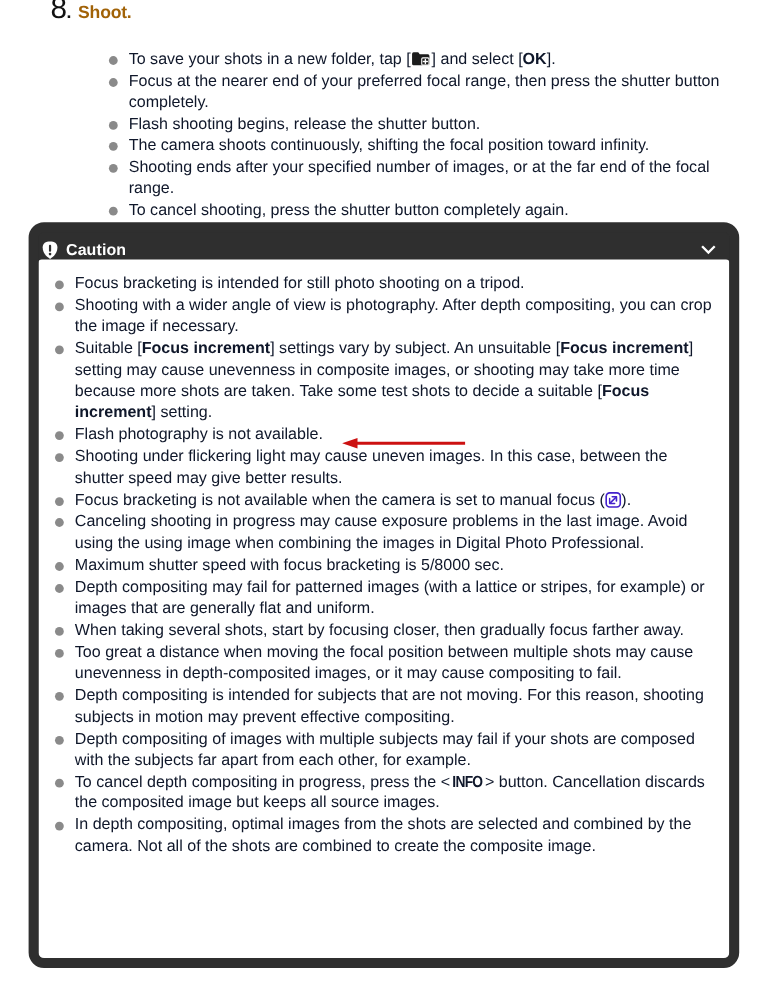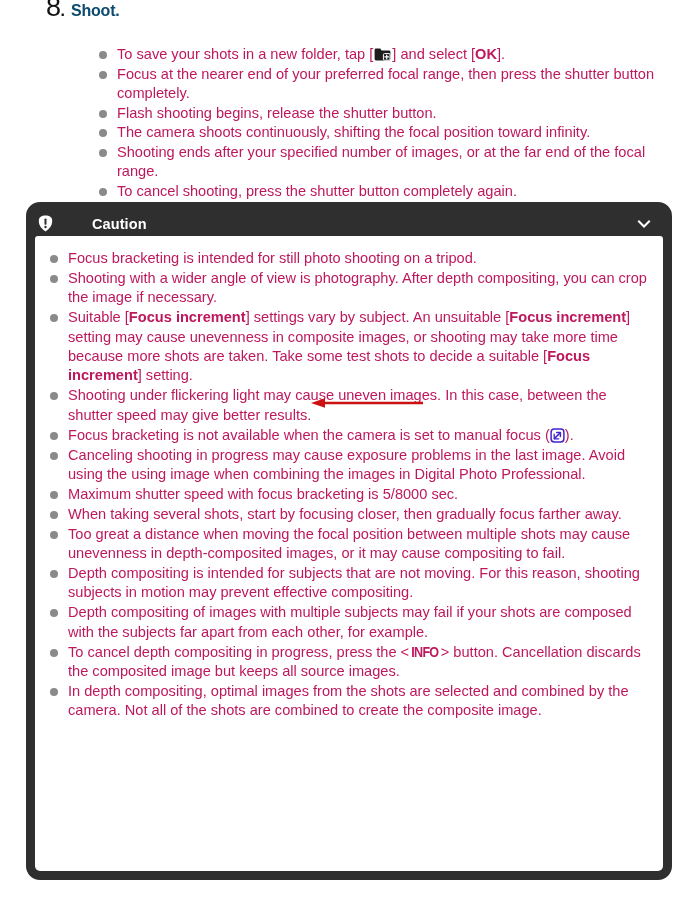--- a/index.html
+++ b/index.html
@@ -34,36 +34,36 @@
   }
   .step-dot {
     font-size: 16px;
     font-weight: 700;
     color: #111;
     margin-right: 6px;
   }
   .step-title {
     font-size: 16px;
     font-weight: 700;
-    color: #0c4a6e;
+    color: #a16207;
     letter-spacing: -0.2px;
   }
 
   
   ul.bullets {
     list-style: none;
     margin: 0;
     padding: 0;
   }
   ul.bullets > li {
     position: relative;
     padding-left: 20px;
     font-size: 14.6px;
     line-height: 19.2px;
-    color: #be185d;
+    color: #0f172a;
     margin: 0 0 0.5px 0;
   }
   ul.bullets > li::before {
     content: "";
     position: absolute;
     left: 2px;
     top: 6px;
     width: 8px;
     height: 8px;
     border-radius: 50%;
@@ -87,25 +87,24 @@
     height: 678px;
     box-sizing: border-box;
     border: 9px solid #2f2f2f;
     border-radius: 14px;
     background: #2f2f2f;
     overflow: hidden;
   }
   .caution-header {
     height: 25px;
     display: flex;
-    align-items: center;
+    align-items: flex-end;
     background: #2f2f2f;
     padding: 0 4px 0 2px;
     box-sizing: border-box;
-    gap: 32px;
   }
   .caution-icon {
     width: 15px;
     height: 17px;
     flex: none;
     margin-right: 7px;
     margin-left: 1px;
   }
   .caution-title {
     color: #ffffff;
@@ -216,29 +215,31 @@
         <path d="M4 6.6 L9 11.6 L14 6.6" fill="none" stroke="#ffffff" stroke-width="2.1" stroke-linecap="square"></path>
       </svg>
     </span>
   </div>
 
   <div class="caution-body">
     <ul class="bullets" id="caution-list">
         <li><span>Focus bracketing is intended for still photo shooting on a tripod.</span></li>
         <li><span>Shooting with a wider angle of view is photography. After depth compositing, you can crop the image if necessary.</span></li>
         <li>Suitable [<b>Focus increment</b>] settings vary by subject. An unsuitable [<b>Focus increment</b>] setting may cause unevenness in composite images, or shooting may take more time because more shots are taken. Take some test shots to decide a suitable [<b>Focus increment</b>] setting.</li>
+        <li><span>Flash photography is not available.</span></li>
         <li><span>Shooting under flickering light may cause uneven images. In this case, between the shutter speed may give better results.</span></li>
         <li>Focus bracketing is not available when the camera is set to manual focus (<span class="link-icon"><svg viewBox="0 0 15 15" width="15" height="15">
               <rect x="1.1" y="1.1" width="12.8" height="12.8" rx="3.2" fill="none" stroke="#4422cc" stroke-width="1.5"></rect>
               <path d="M4.6 10.4 L10.2 4.8" stroke="#4422cc" stroke-width="1.5" stroke-linecap="round"></path>
               <path d="M6.6 4.6 L10.4 4.6 L10.4 8.4" fill="none" stroke="#4422cc" stroke-width="1.5" stroke-linecap="round" stroke-linejoin="round"></path>
               <path d="M4.2 6.2 L4.2 10.8 L8.8 10.8" fill="none" stroke="#4422cc" stroke-width="1.3" stroke-linecap="round" stroke-linejoin="round"></path>
             </svg></span>).</li>
         <li><span>Canceling shooting in progress may cause exposure problems in the last image. Avoid using the using image when combining the images in Digital Photo Professional.</span></li>
         <li><span>Maximum shutter speed with focus bracketing is 5/8000 sec.</span></li>
+        <li><span>Depth compositing may fail for patterned images (with a lattice or stripes, for example) or images that are generally flat and uniform.</span></li>
         <li><span>When taking several shots, start by focusing closer, then gradually focus farther away.</span></li>
         <li><span>Too great a distance when moving the focal position between multiple shots may cause unevenness in depth-composited images, or it may cause compositing to fail.</span></li>
         <li><span>Depth compositing is intended for subjects that are not moving. For this reason, shooting subjects in motion may prevent effective compositing.</span></li>
         <li><span>Depth compositing of images with multiple subjects may fail if your shots are composed with the subjects far apart from each other, for example.</span></li>
         <li>To cancel depth compositing in progress, press the &lt;<span class="info-key">INFO</span>&gt; button. Cancellation discards the composited image but keeps all source images.</li>
         <li><span>In depth compositing, optimal images from the shots are selected and combined by the camera. Not all of the shots are combined to create the composite image.</span></li>
       </ul>
   </div>
 
 </section>

